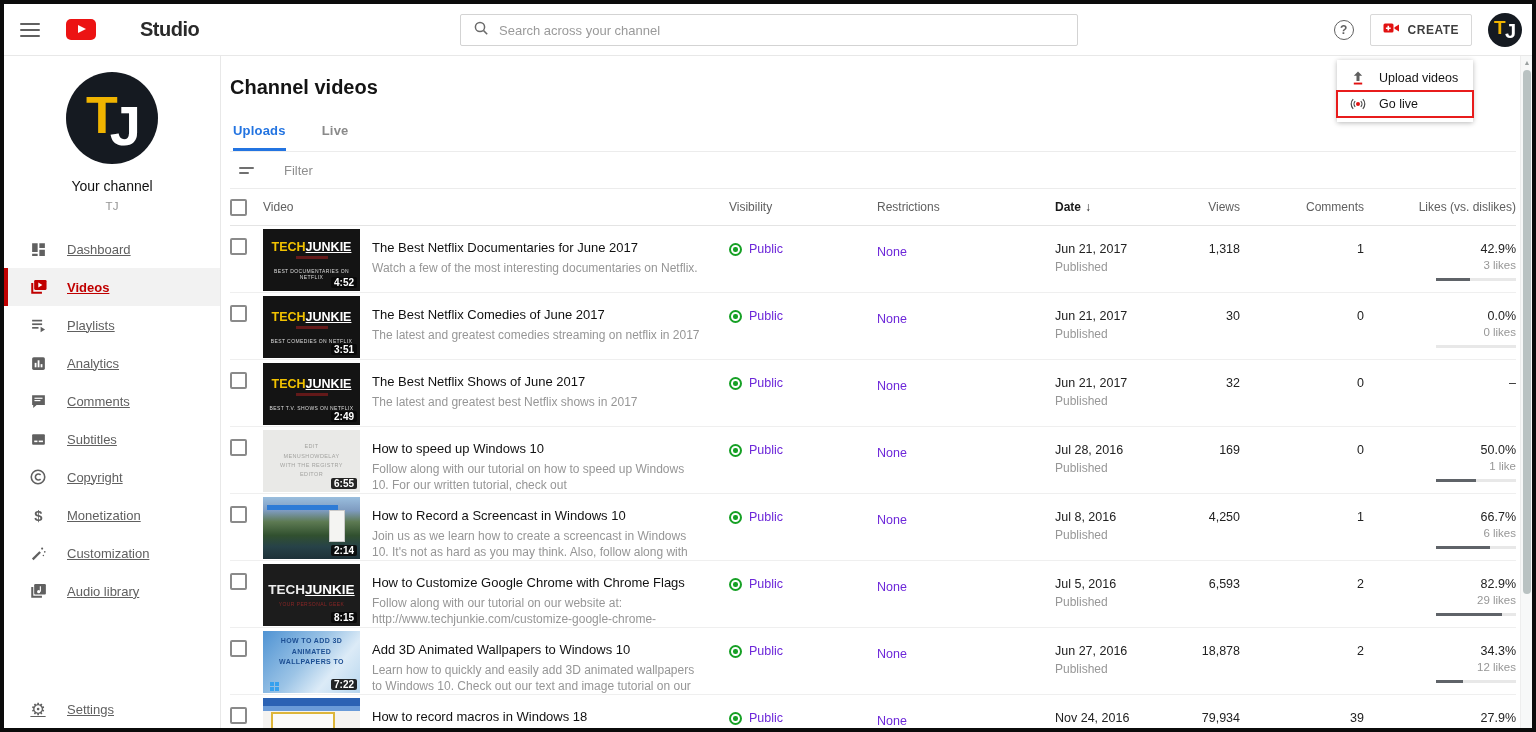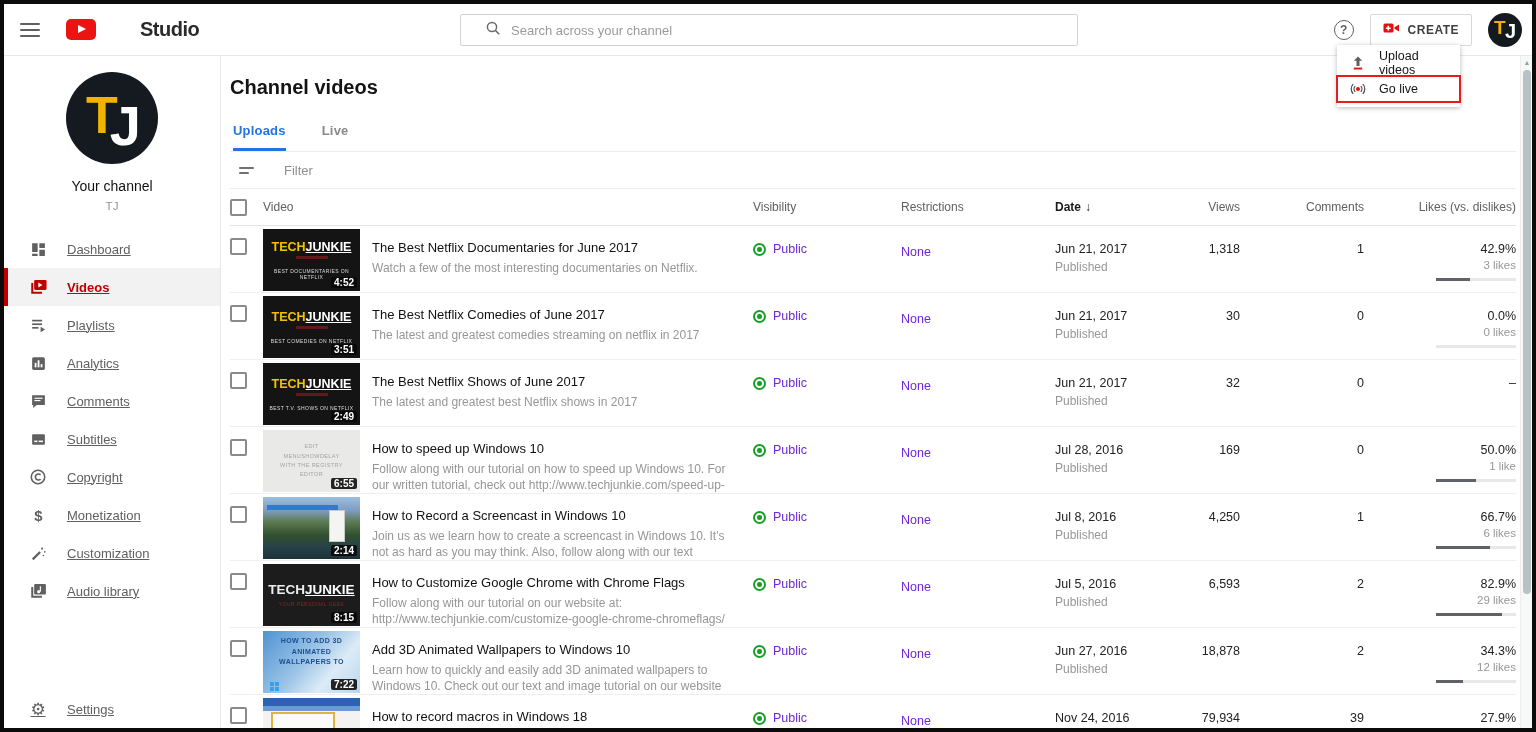--- a/index.html
+++ b/index.html
@@ -14,39 +14,39 @@
                justify-content:space-between; cursor:pointer; }
   .hamburger span { height:2px; background:#606060; border-radius:1px; }
   .logo { display:flex; align-items:center; margin-left:26px;gap:38px; }
   .logo-mark { width:30px; height:21px; background:#ec1313; border-radius:5px; position:relative; }
   .logo-mark::after { content:""; position:absolute; left:12px; top:6px;
                       border-left:8px solid #fff; border-top:4.5px solid transparent;
                       border-bottom:4.5px solid transparent; }
   .logo-text { font-size:20px; font-weight:bold; color:#2a2a2a; margin-left:6px; letter-spacing:-0.5px; }
   .searchbox { position:absolute; left:456px; top:10px; width:618px; height:32px;
                border:1px solid #d3d3d3; border-radius:2px; display:flex; align-items:center;
-               padding:0 24px; gap:10px; background:#fff; }
+               padding:0 12px; gap:10px; background:#fff; }
   .searchbox svg { flex:none; }
   .searchbox input { border:none; outline:none; flex:1; font-size:13px; color:#333;
                      font-family:"Liberation Sans", sans-serif; }
   .searchbox input::placeholder { color:#9a9a9a; }
   .top-right { margin-left:auto; display:flex; align-items:center; gap:16px; }
   .help-btn { width:20px; height:20px; border:1.5px solid #606060; border-radius:50%;
               color:#606060; font-size:12px; font-weight:bold; display:flex;
               align-items:center; justify-content:center; cursor:pointer; }
   .create-btn { display:flex; align-items:center; gap:8px; border:1px solid #d8d8d8;
                 border-radius:2px; padding:6px 12px; background:#fff; cursor:pointer; }
   .create-btn .lbl { font-size:12px; font-weight:bold; color:#3f3f3f; letter-spacing:0.5px; }
   .avatar-sm { width:34px; height:34px; border-radius:50%; background:#151a21;
                position:relative; overflow:hidden; flex:none; cursor:pointer; }
   .avatar-sm .t { position:absolute; left:6px; top:4px; color:#f0b400; font-size:19px; font-weight:bold; }
   .avatar-sm .j { position:absolute; right:6px; top:7px; color:#fff; font-size:20px; font-weight:bold; }
 
   
-  .create-menu { position:absolute; left:1333px; top:41px; width:123px; background:#fff;
+  .create-menu { position:absolute; left:1333px; top:56px; width:136px; background:#fff;
                  z-index:30; box-shadow:0 1px 5px rgba(0,0,0,.28); padding:5px 0; }
   .menu-item { position:relative; height:26px; display:flex; align-items:center; gap:13px;
                padding:0 13px; font-size:12.5px; color:#141414; cursor:pointer; }
   .menu-item.annotated::after { content:""; position:absolute; inset:-1px -1px; 
                border:2.5px solid #e81c1c; pointer-events:none; }
   .menu-item .mi { width:16px; height:16px; display:flex; align-items:center; justify-content:center; }
 
   
   .body-wrap { display:flex; height:672px; }
 
@@ -85,21 +85,21 @@
 
   
   .thead { height:37px; display:flex; align-items:center; font-size:12px; color:#606060;
            border-bottom:1px solid #e4e4e4; }
   .cell-check { width:33px; flex:none; }
   .checkbox { width:17px; height:17px; border:2px solid #8a8a8a; border-radius:2px;
               background:#fff; cursor:pointer; }
   .thead .cell-video { flex:1; }
   .col-vis { width:148px; flex:none; padding-left:5px; }
   .col-res { width:154px; flex:none; padding-left:5px; }
-  .col-date { width:130px; flex:none; padding-left:5px; }
+  .col-date { width:130px; flex:none; padding-left:5px;margin-left:24px; }
   .col-views { width:60px; flex:none; text-align:right; }
   .col-com { width:124px; flex:none; text-align:right; }
   .col-likes { width:152px; flex:none; text-align:right; }
   .thead .col-date { color:#1a1a1a; font-weight:bold; }
   .sort-arrow { font-size:12px; margin-left:4px; font-weight:normal; }
 
   .vrow { display:flex; height:67px; border-bottom:1px solid #efefef; }
   .vrow .checkbox { margin-top:12px; }
   .cell-thumb { width:109px; flex:none; padding-top:3px; }
   .thumb { width:97px; height:62px; position:relative; background:#141414; overflow:hidden;

